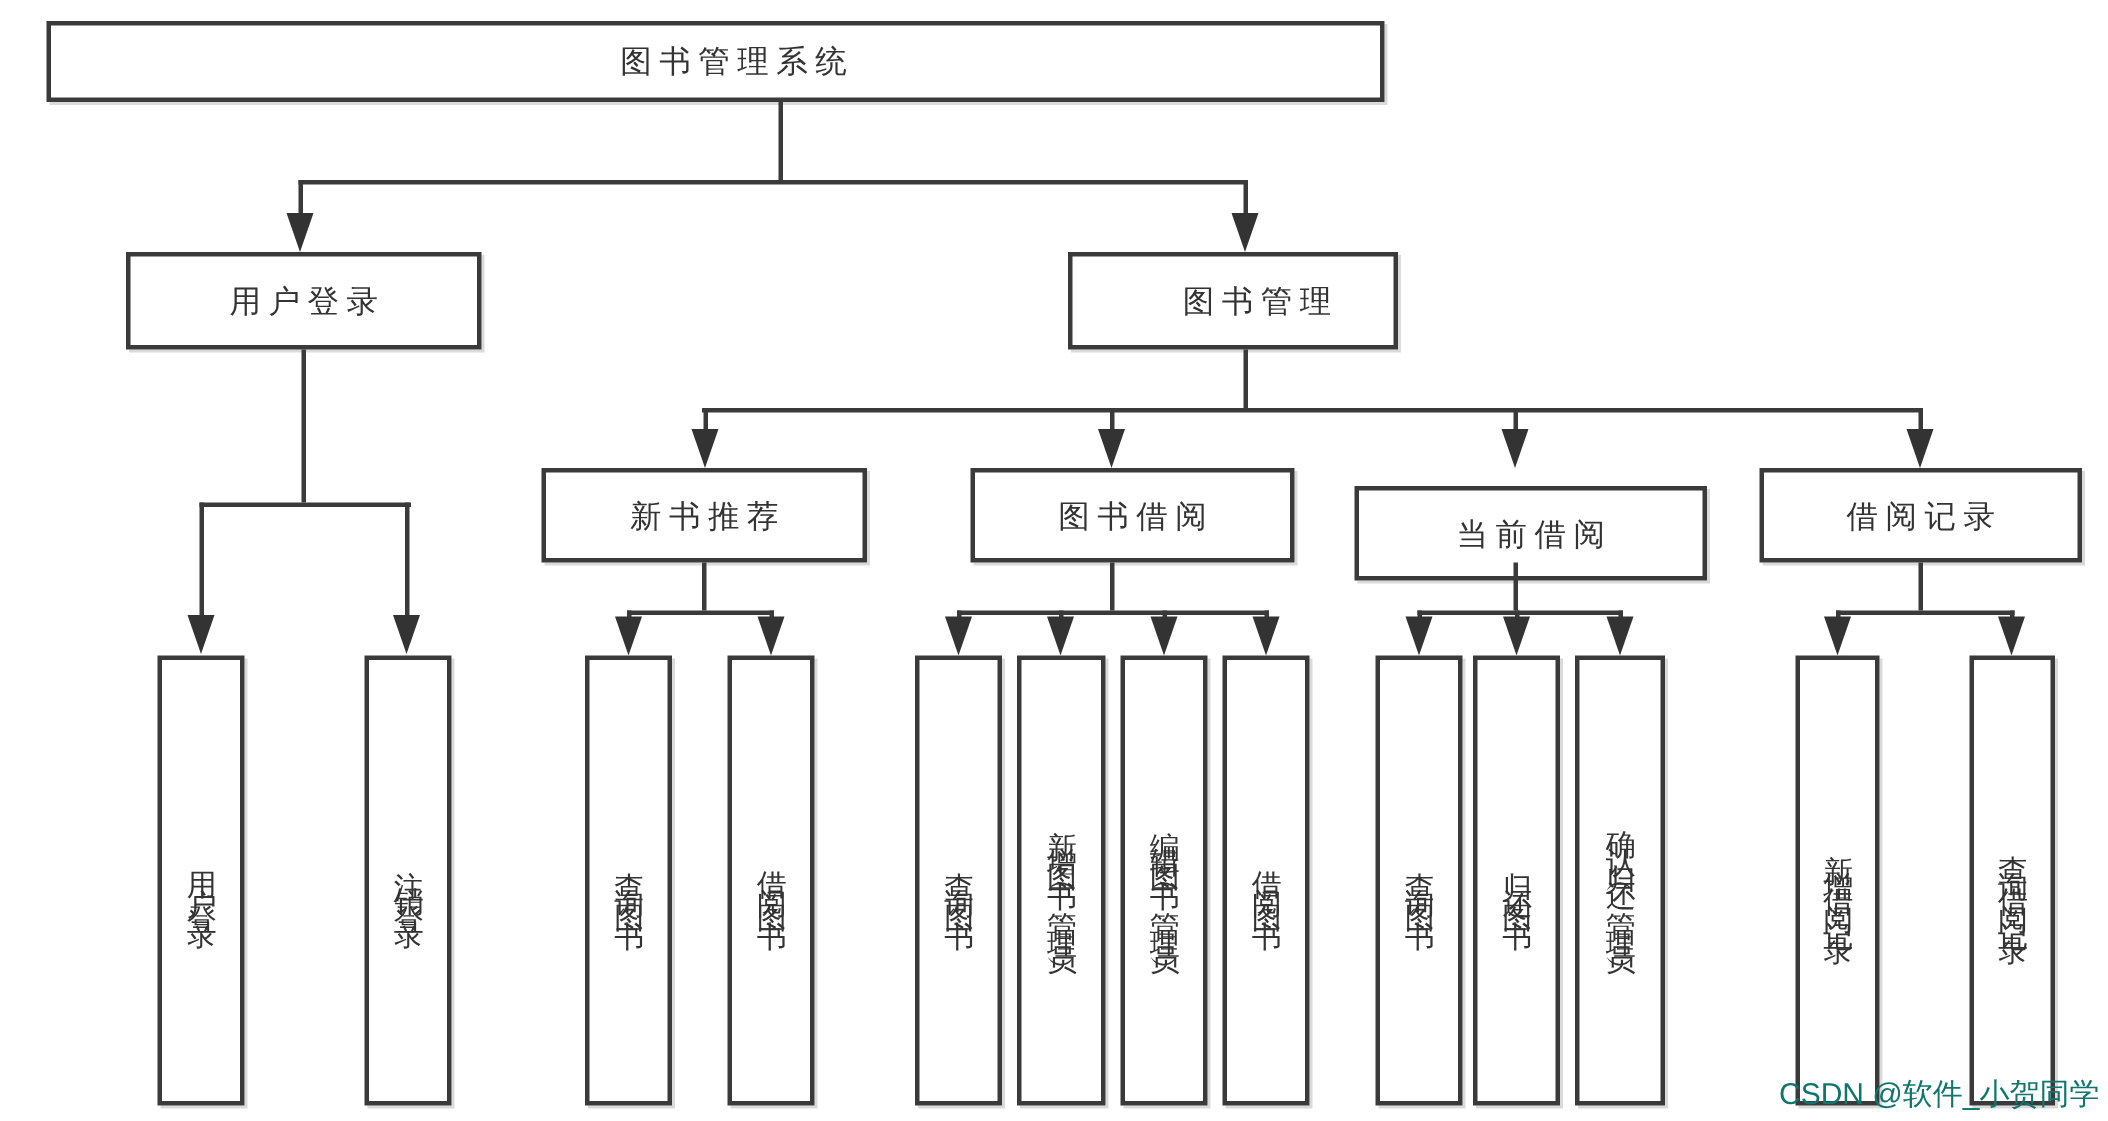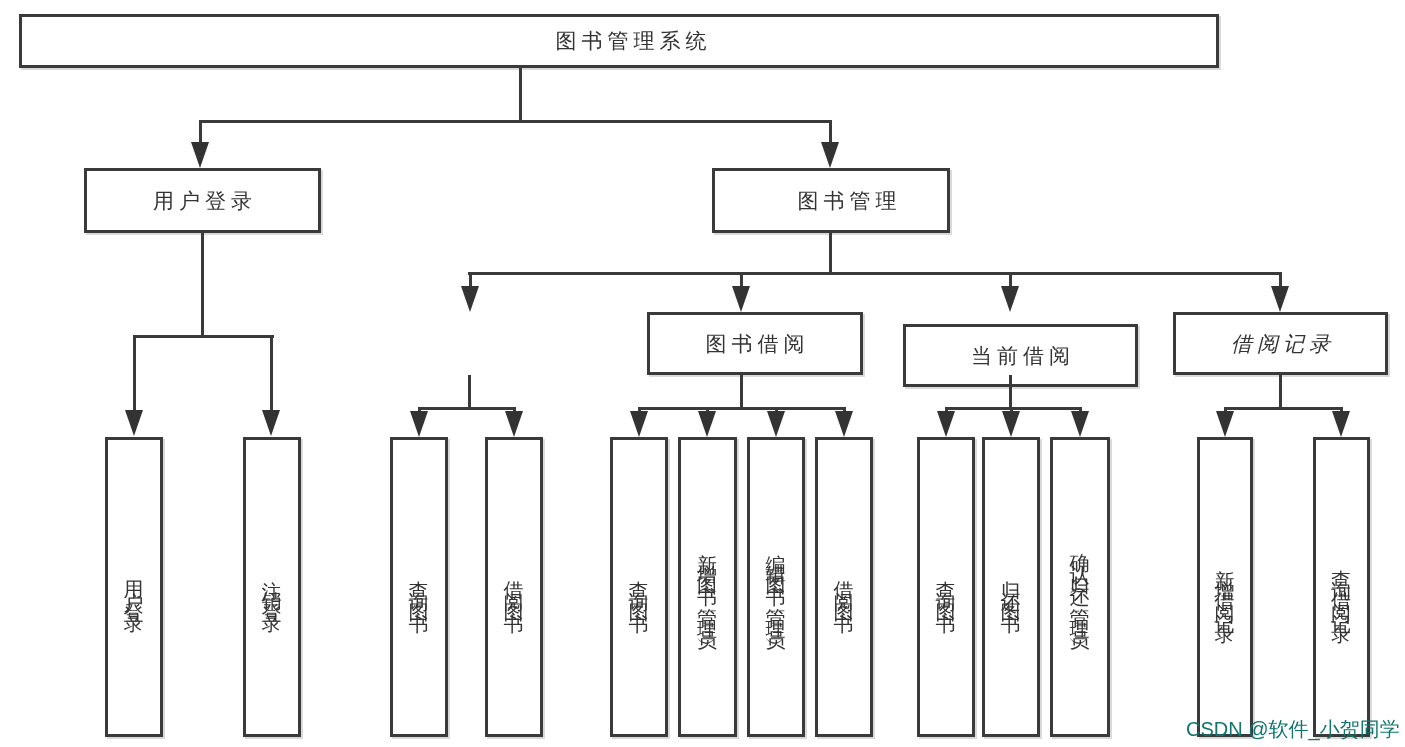--- a/index.html
+++ b/index.html
@@ -60,35 +60,35 @@
     font-size: 20px;
     color: #0f766e;
     white-space: nowrap;
   }
 </style>
 </head>
 <body>
 
 <div id="canvas">
 
-  <div class="box" style="left:19px; top:14px; width:1200px; height:54px;padding-left:24px;">
+  <div class="box" style="left:31px; top:14px; width:892px; height:54px;padding-left:24px;">
     <span class="hlabel">图书管理系统</span>
   </div>
 
   <div class="vl" style="left:519px; top:68px; height:52px;"></div>
   <div class="hl" style="left:199px; top:120px; width:633px;"></div>
   <div class="vl" style="left:199px; top:120px; height:26px;"></div>
   <div class="ah" style="left:191px; top:142px;"></div>
   <div class="vl" style="left:829px; top:120px; height:26px;"></div>
   <div class="ah" style="left:821px; top:142px;"></div>
 
   <div class="box" style="left:84px; top:168px; width:237px; height:65px;">
     <span class="hlabel">用户登录</span>
   </div>
-  <div class="box" style="left:712px; top:168px; width:238px; height:65px;padding-left:32px;">
+  <div class="box" style="left:712px; top:168px; width:220px; height:65px;padding-left:32px;">
     <span class="hlabel">图书管理</span>
   </div>
 
   <div class="vl" style="left:201px; top:233px; height:102px;"></div>
   <div class="hl" style="left:133px; top:335px; width:141px;"></div>
   <div class="vl" style="left:133px; top:335px; height:77px;"></div>
   <div class="ah" style="left:125px; top:410px;"></div>
   <div class="vl" style="left:270px; top:335px; height:77px;"></div>
   <div class="ah" style="left:262px; top:410px;"></div>
 
@@ -96,27 +96,30 @@
   <div class="hl" style="left:468px; top:272px; width:814px;"></div>
   <div class="vl" style="left:469px; top:272px; height:16px;"></div>
   <div class="ah" style="left:461px; top:286px;"></div>
   <div class="vl" style="left:740px; top:272px; height:16px;"></div>
   <div class="ah" style="left:732px; top:286px;"></div>
   <div class="vl" style="left:1009px; top:272px; height:16px;"></div>
   <div class="ah" style="left:1001px; top:286px;"></div>
   <div class="vl" style="left:1279px; top:272px; height:16px;"></div>
   <div class="ah" style="left:1271px; top:286px;"></div>
 
+  <div class="box" style="left:361px; top:312px; width:217px; height:63px;">
+    <span class="hlabel">新书推荐</span>
+  </div>
   <div class="box" style="left:633px; top:312px; width:216px; height:63px;margin-left:14px;">
     <span class="hlabel">图书借阅</span>
   </div>
   <div class="box" style="left:903px; top:324px; width:235px; height:63px;">
     <span class="hlabel">当前借阅</span>
   </div>
-  <div class="box" style="left:1173px; top:312px; width:215px; height:63px;font-style:italic;">
+  <div class="box" style="left:1173px; top:312px; width:215px; height:63px;">
     <span class="hlabel">借阅记录</span>
   </div>
 
   <div class="vl" style="left:468px; top:375px; height:32px;"></div>
   <div class="hl" style="left:418px; top:407px; width:98px;"></div>
   <div class="vl" style="left:418px; top:407px; height:8px;"></div>
   <div class="ah" style="left:410px; top:411px;"></div>
   <div class="vl" style="left:513px; top:407px; height:8px;"></div>
   <div class="ah" style="left:505px; top:411px;"></div>
 

